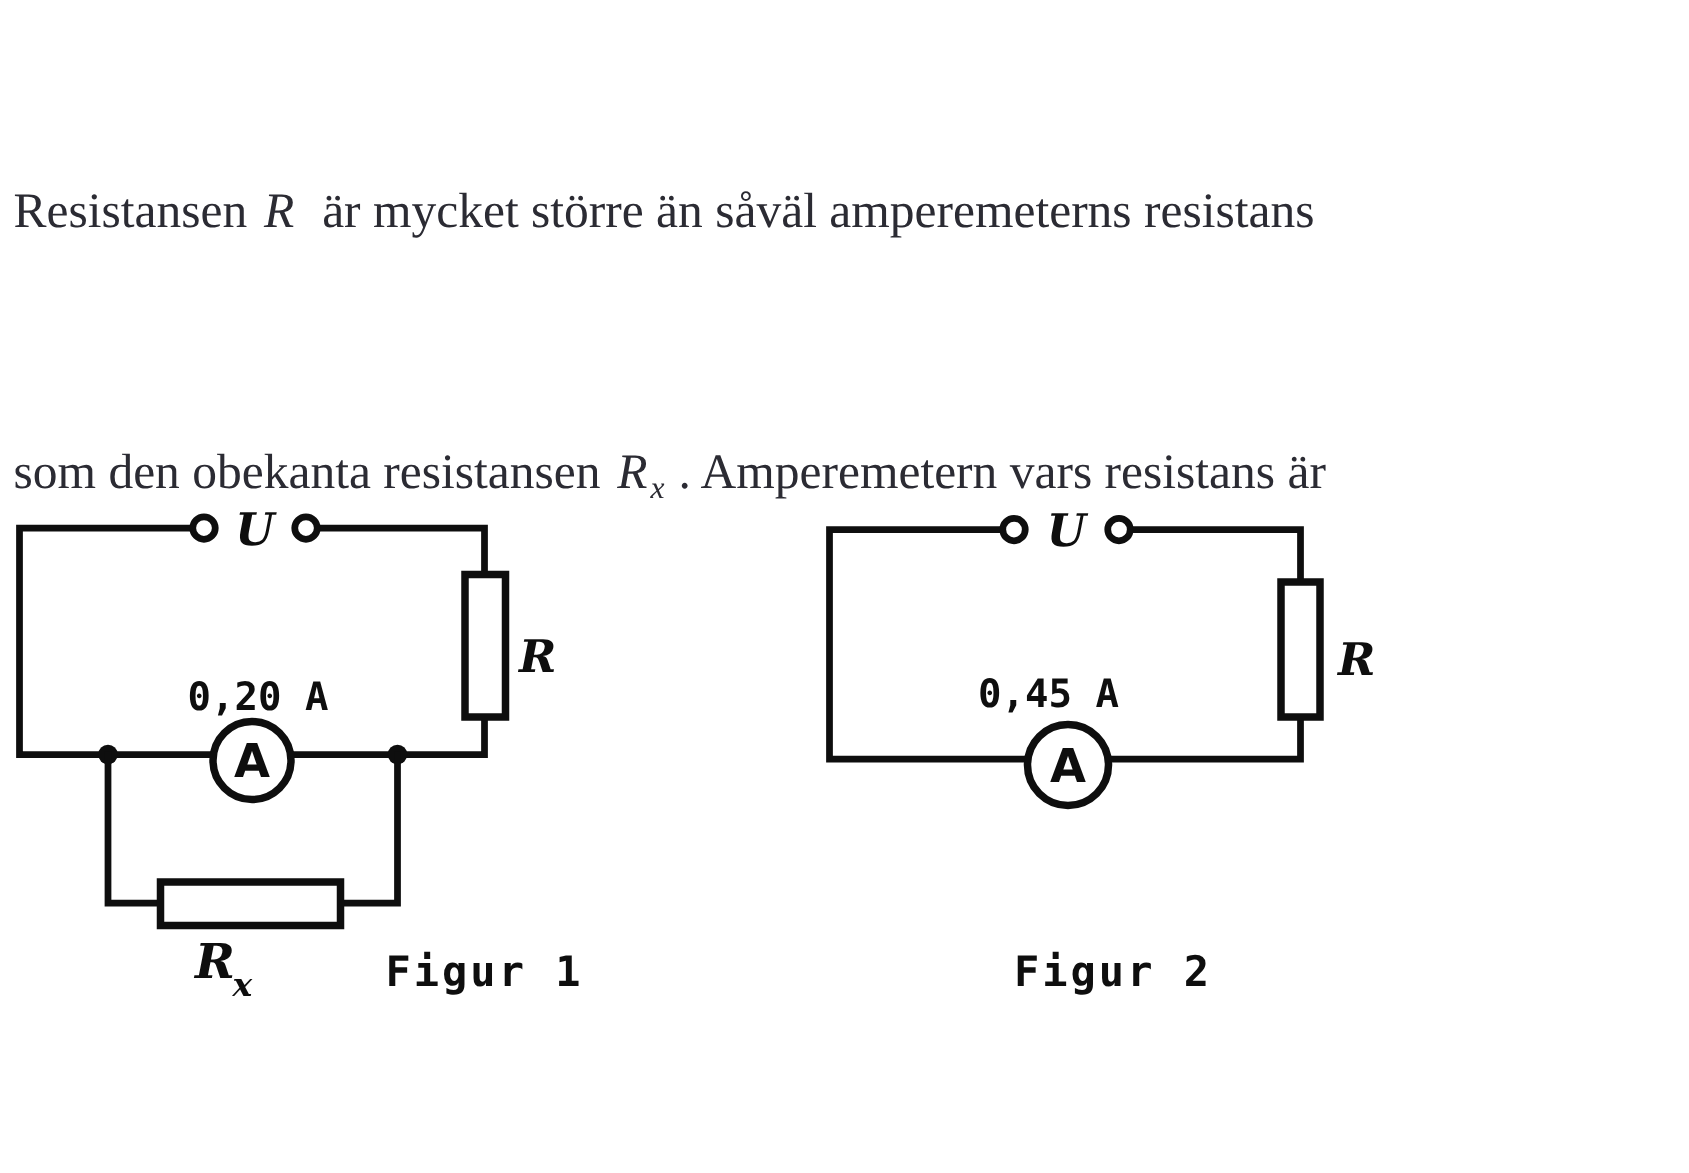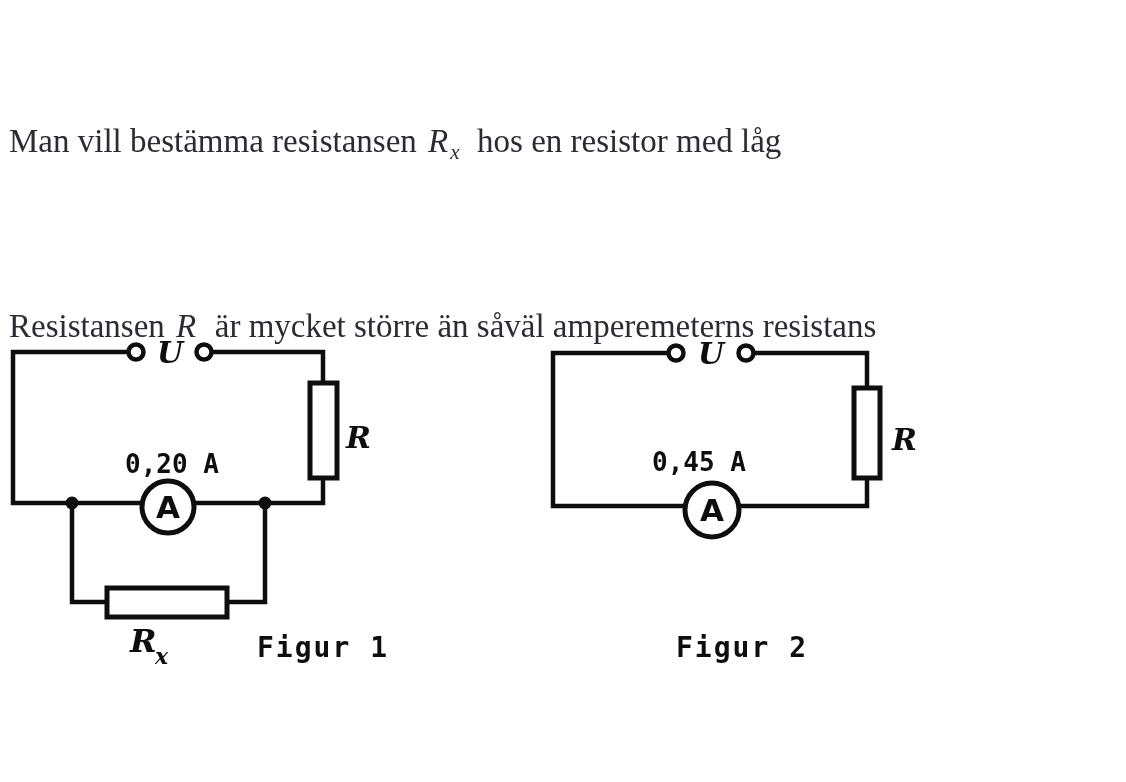--- a/index.html
+++ b/index.html
@@ -68,22 +68,22 @@
     fill: #0e0e0e;
     text-anchor: middle;
   }
 </style>
 </head>
 <body>
 
 <div id="page">
 
   <div id="intro" class="para">
-    <div><span>Man vill bestämma resistansen </span><span class="math">R</span><span class="msub">x</span><span>  hos en resistor med låg</span></div>
     <div><span>Resistansen </span><span class="math">R</span><span>  är mycket större än såväl amperemeterns resistans</span></div>
+    <div><span>som den obekanta resistansen </span><span class="math">R</span><span class="msub">x</span><span> . Amperemetern vars resistans är</span></div>
     
   </div>
 
   <svg id="fig1-svg" class="fig-svg" width="420" height="350" viewBox="0 0 420 350">
     <g>
       <polyline class="wire" points="127,22 13,22 13,173 323,173 323,148"></polyline>
       <polyline class="wire" points="213,22 323,22 323,53"></polyline>
     </g>
     <g>
       <circle class="term" cx="136" cy="22" r="7.5"></circle>

